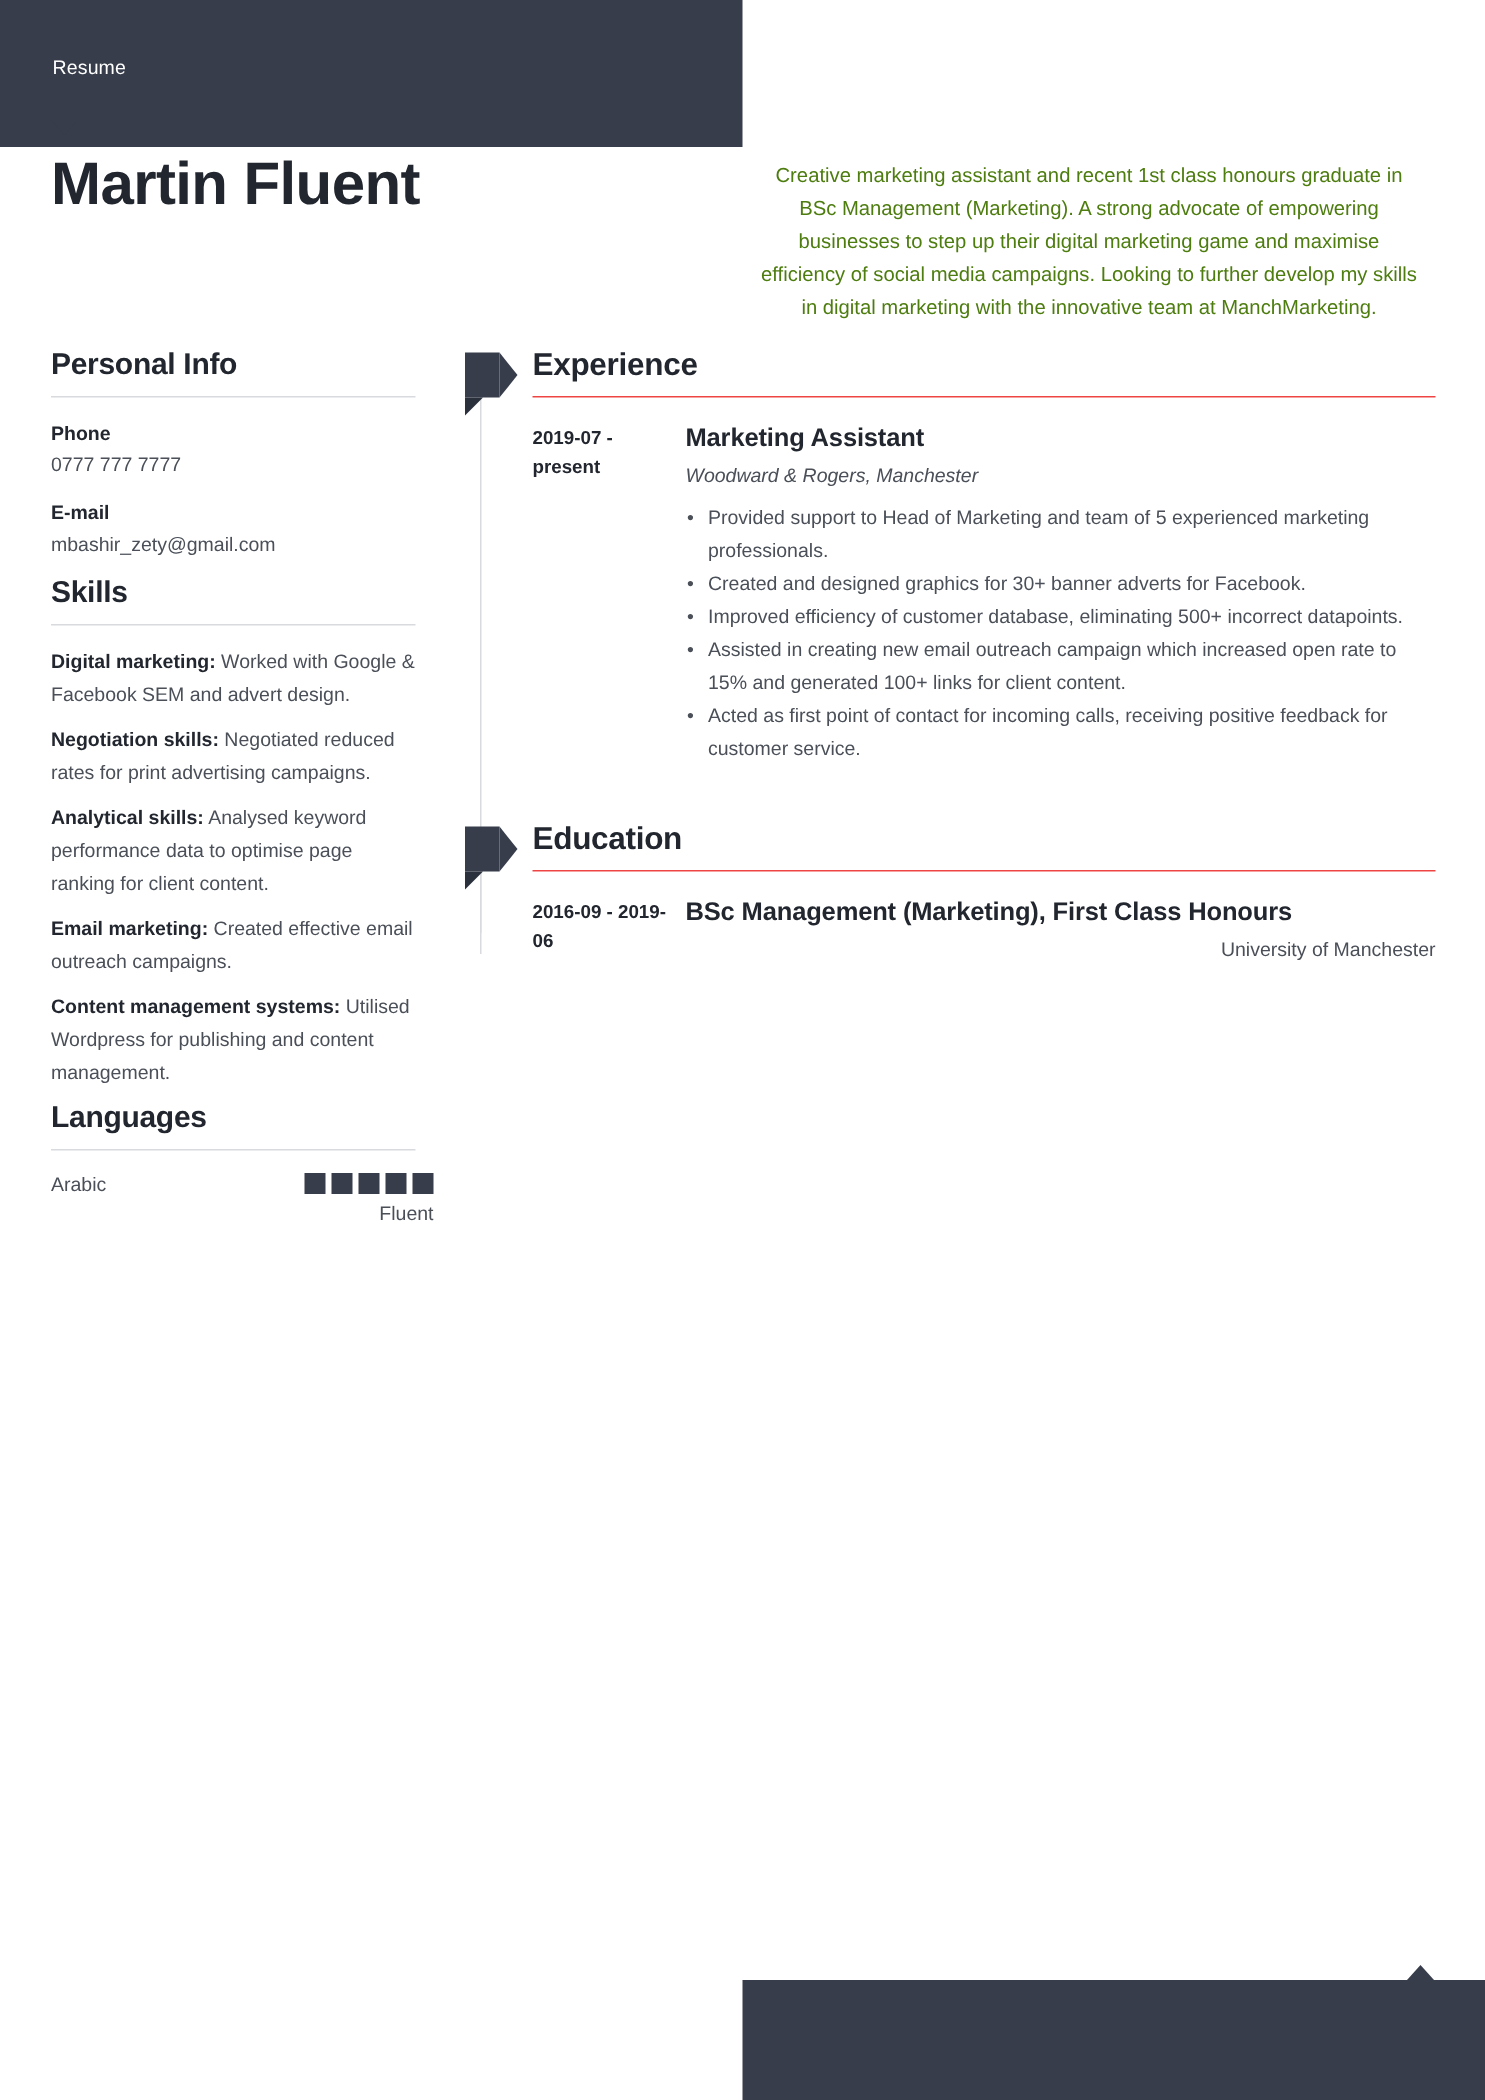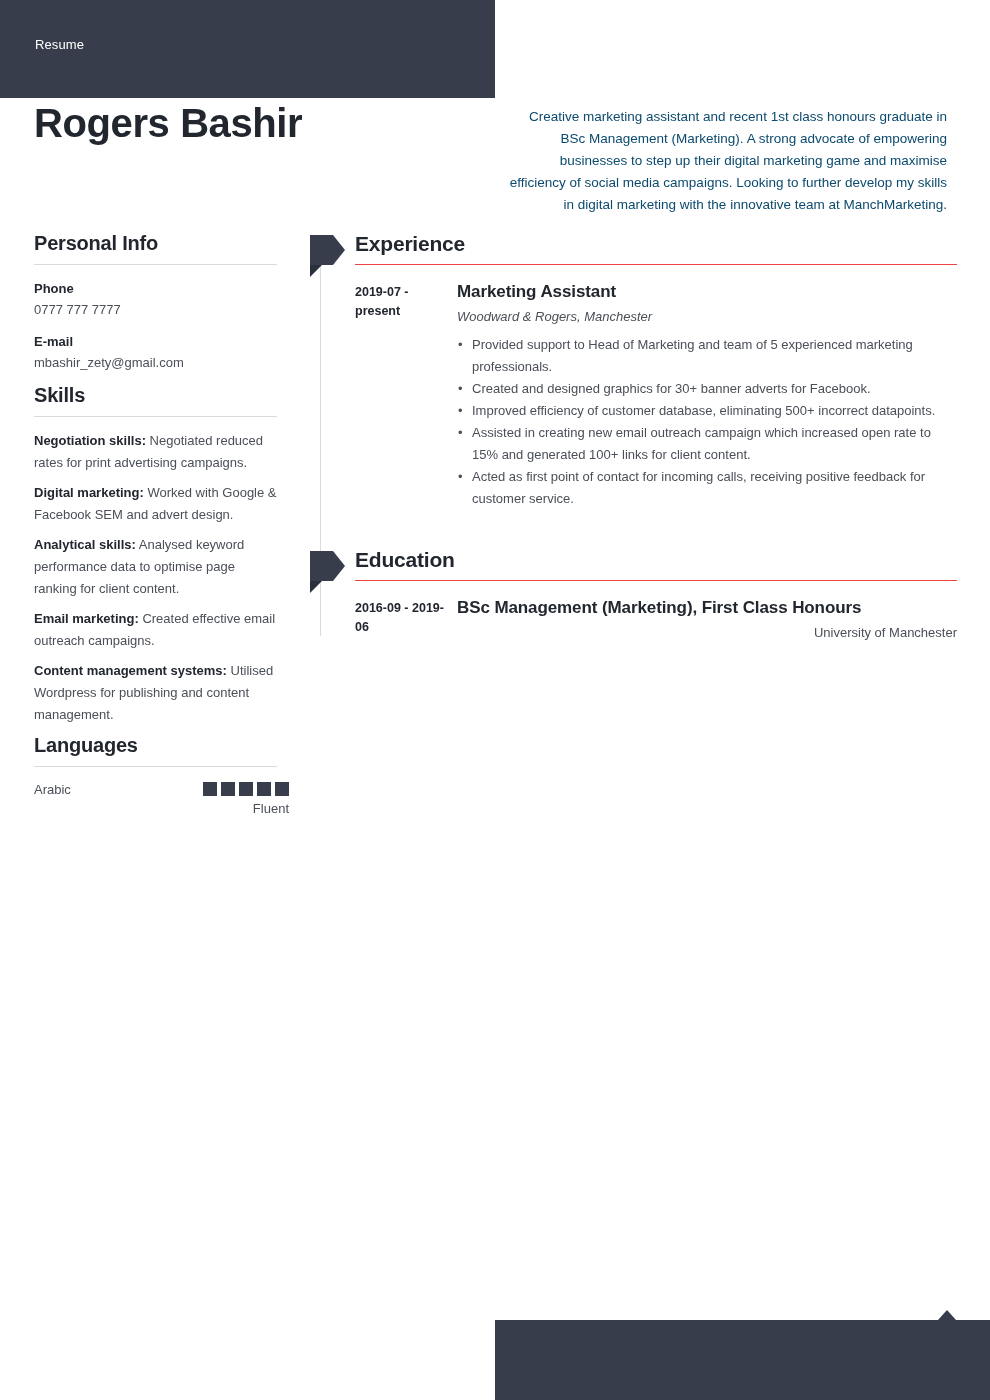--- a/index.html
+++ b/index.html
@@ -65,22 +65,22 @@
 
   .summary-block {
     position: absolute;
     left: 505px;
     top: 106px;
     width: 442px;
   }
   .summary-text {
     font-size: 13.5px;
     line-height: 22px;
-    color: #0c4a6e;
-    text-align: right;
+    color: #4d7c0f;
+    text-align: center;
   }
 
   
   .col-left {
     position: absolute;
     left: 34px;
     top: 232px;
     width: 243px;
   }
   .col-right {
@@ -295,21 +295,21 @@
 <body>
 
 <div class="page">
 
   <div class="header-banner">
     <div class="header-banner-label">Resume</div>
   </div>
   <div class="header-chevron"></div>
 
   <div class="name-block">
-    <div class="full-name">Rogers Bashir</div>
+    <div class="full-name">Martin Fluent</div>
   </div>
 
   <div class="summary-block">
     <p class="summary-text">Creative marketing assistant and recent 1st class honours graduate in BSc Management (Marketing). A strong advocate of empowering businesses to step up their digital marketing game and maximise efficiency of social media campaigns. Looking to further develop my skills in digital marketing with the innovative team at ManchMarketing.</p>
   </div>
 
   <div class="col-left">
 
     <div>
       <div class="side-heading">Personal Info</div>
@@ -321,22 +321,22 @@
           <div class="info-item">
             <div class="info-label">E-mail</div>
             <div class="info-value">mbashir_zety@gmail.com</div>
           </div>
         </div>
     </div>
 
     <div>
       <div class="side-heading spaced">Skills</div>
       <div id="skills-list">
+          <p class="skill-item"><b>Digital marketing:</b><span> Worked with Google &amp; Facebook SEM and advert design.</span></p>
           <p class="skill-item"><b>Negotiation skills:</b><span> Negotiated reduced rates for print advertising campaigns.</span></p>
-          <p class="skill-item"><b>Digital marketing:</b><span> Worked with Google &amp; Facebook SEM and advert design.</span></p>
           <p class="skill-item"><b>Analytical skills:</b><span> Analysed keyword performance data to optimise page ranking for client content.</span></p>
           <p class="skill-item"><b>Email marketing:</b><span> Created effective email outreach campaigns.</span></p>
           <p class="skill-item"><b>Content management systems:</b><span> Utilised Wordpress for publishing and content management.</span></p>
         </div>
     </div>
 
     <div>
       <div class="side-heading spaced">Languages</div>
       <div id="languages-list">
           <div class="lang-row">

